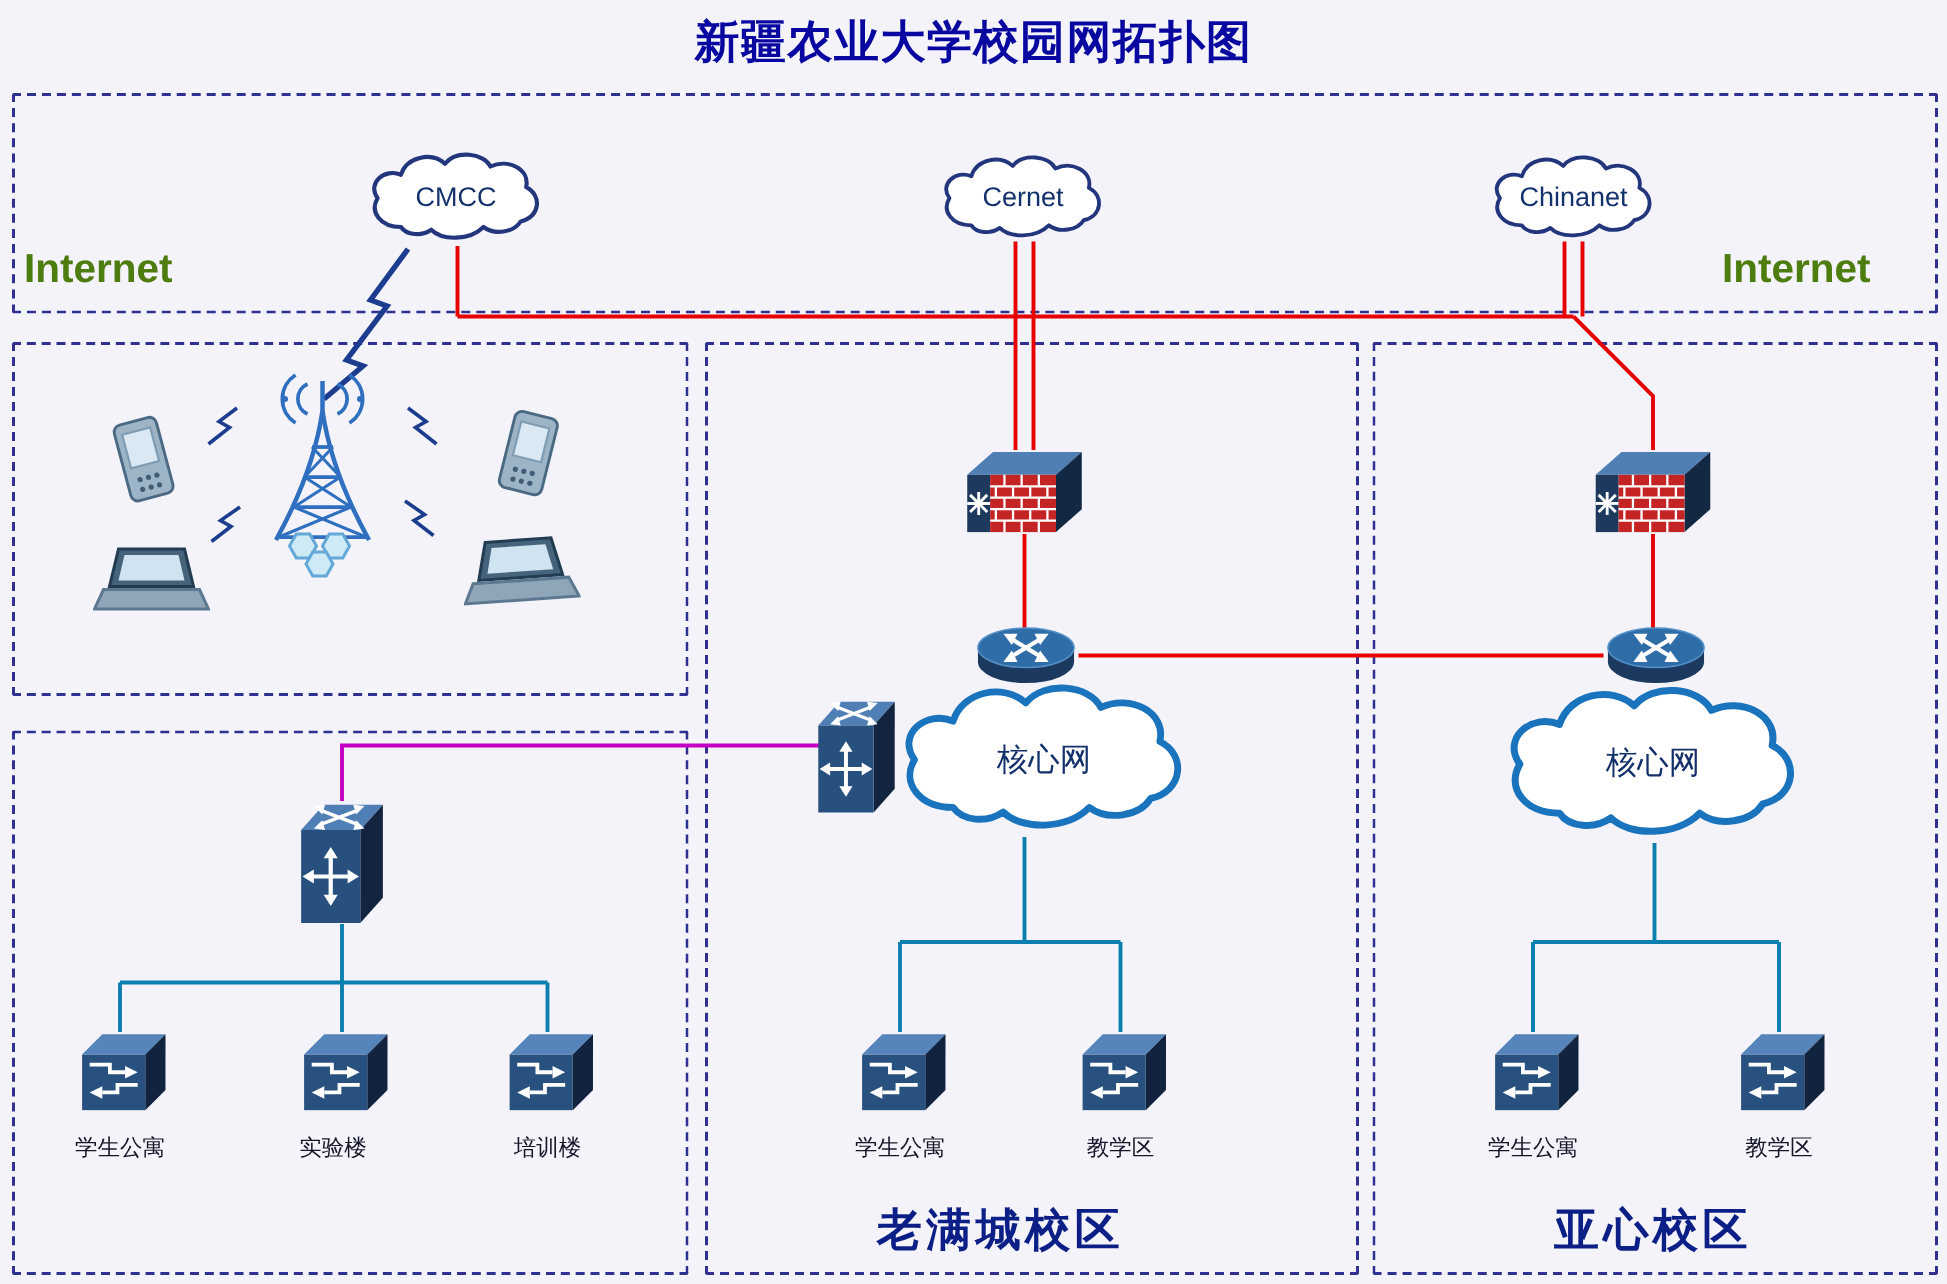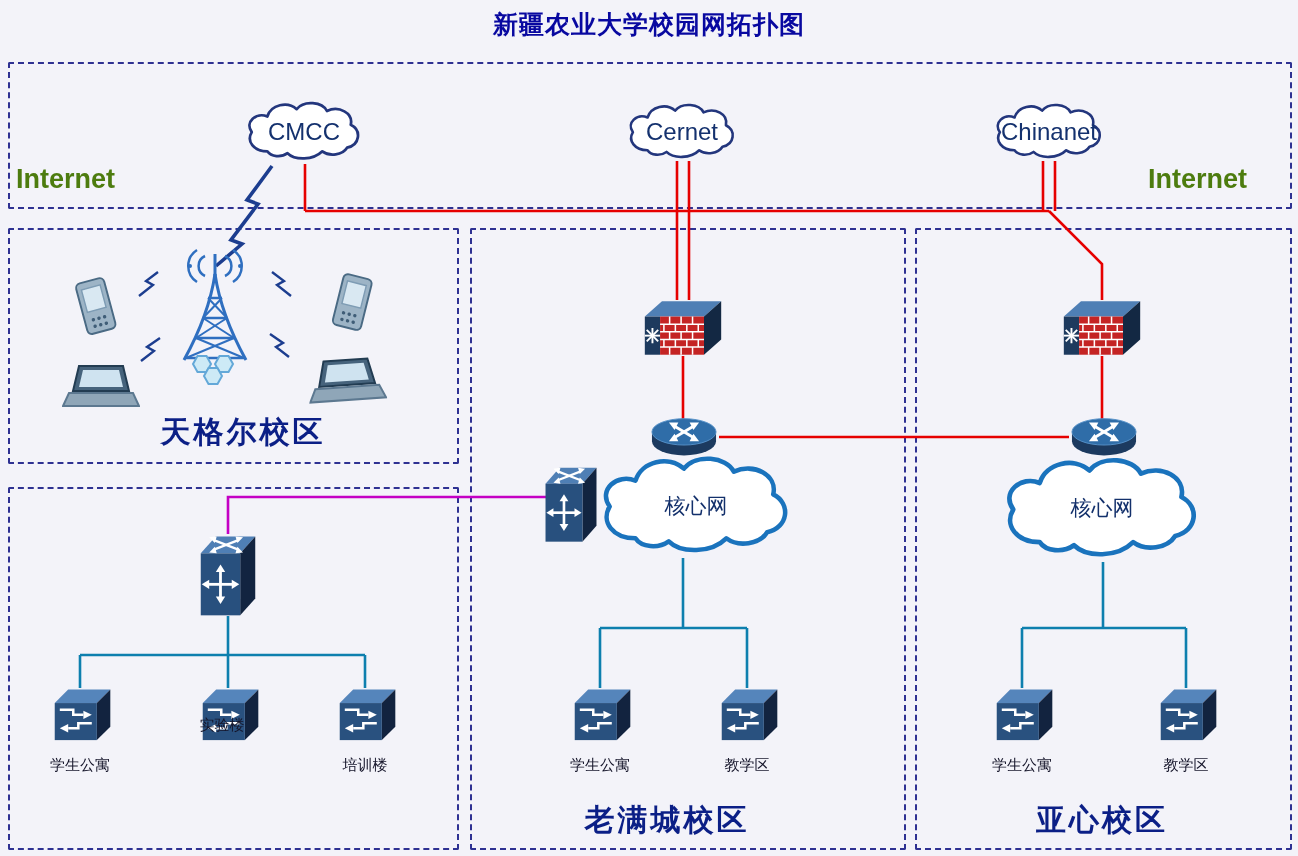--- a/index.html
+++ b/index.html
@@ -1,26 +1,26 @@
 <!DOCTYPE html>
 <html><head>
 <meta charset="utf-8">
 <style>
   html,body{margin:0;padding:0;}
   body{font-family:"Liberation Sans", sans-serif; background:#f3f3f9;}
   #stage{position:relative;width:1298px;height:856px;background:#f3f3f9;overflow:hidden;}
   .abs{position:absolute;}
   .dashed-box{position:absolute;border:2px dashed #2e3192;border-radius:2px;}
   #page-title{position:absolute;top:8px;left:0;width:100%;text-align:center;
-    font-size:25px;font-weight:bold;color:#0808a0;letter-spacing:1px;}
+    font-size:30px;font-weight:bold;color:#0808a0;letter-spacing:1px;}
   .internet-label{position:absolute;font-size:27px;font-weight:bold;color:#4d7c0f;}
   .cloud-box{position:absolute;}
   .cloud-box svg{position:absolute;left:0;top:0;width:100%;height:100%;}
   .cloud-label{position:absolute;left:50%;top:48%;transform:translate(-50%,-50%);
-    font-size:24px;font-weight:500;color:#14316e;white-space:nowrap;}
+    font-size:18px;font-weight:500;color:#14316e;white-space:nowrap;}
   .core-label{font-size:21px;font-weight:normal;color:#13306b;}
   .device-label{position:absolute;width:140px;text-align:center;font-size:15px;color:#15152a;}
   .campus-label{position:absolute;width:280px;text-align:center;font-size:30px;font-weight:bold;
     color:#0b1f86;font-family:"Liberation Serif", serif;letter-spacing:3px;}
   .l-red{stroke:#e60000;stroke-width:2.6;fill:none;}
   .l-magenta{stroke:#c400c4;stroke-width:2.6;fill:none;}
   .l-teal{stroke:#0d7fae;stroke-width:2.6;fill:none;}
   .l-bolt{stroke:#1c3d8f;stroke-width:3.6;fill:none;stroke-linejoin:miter;}
   .l-bolt-sm{stroke:#1c3d8f;stroke-width:2.4;fill:none;}
 </style>
@@ -234,21 +234,20 @@
     </svg>
   <svg class="abs" style="left:334px;top:274px;transform:rotate(14deg);" width="36" height="58" viewBox="0 0 36 60">
       <use href="#sym-phone"></use>
     </svg>
   <svg class="abs" style="left:62px;top:364px;" width="78" height="50" viewBox="0 0 76 50">
       <use href="#sym-laptop"></use>
     </svg>
   <svg class="abs" style="left:308px;top:358px;transform:rotate(-4deg);" width="78" height="50" viewBox="0 0 76 50">
       <use href="#sym-laptop"></use>
     </svg>
-  <div class="campus-label" style="left:103px;top:412px;">天格尔校区</div>
 
   <div class="cloud-box" style="left:590px;top:446px;width:212px;height:124px;color:#1a73bd;">
     <svg viewBox="0 0 140 72">
         <use href="#sym-cloud"></use>
       </svg>
     <span class="cloud-label core-label">核心网</span>
   </div>
   <div class="cloud-box" style="left:993px;top:448px;width:218px;height:126px;color:#1a73bd;">
     <svg viewBox="0 0 140 72">
         <use href="#sym-cloud"></use>
@@ -280,21 +279,21 @@
   <svg class="abs" style="left:48px;top:686px;" width="64" height="56" viewBox="0 0 76 66">
       <use href="#sym-switch"></use>
     </svg>
   <svg class="abs" style="left:196px;top:686px;" width="64" height="56" viewBox="0 0 76 66">
       <use href="#sym-switch"></use>
     </svg>
   <svg class="abs" style="left:333px;top:686px;" width="64" height="56" viewBox="0 0 76 66">
       <use href="#sym-switch"></use>
     </svg>
   <div class="device-label" style="left:10px;top:756px;">学生公寓</div>
-  <div class="device-label" style="left:152px;top:716px;">实验楼</div>
+  <div class="device-label" style="left:152px;top:756px;">实验楼</div>
   <div class="device-label" style="left:295px;top:756px;font-family:Liberation Serif, serif;">培训楼</div>
 
   <svg class="abs" style="left:568px;top:686px;" width="64" height="56" viewBox="0 0 76 66">
       <use href="#sym-switch"></use>
     </svg>
   <svg class="abs" style="left:715px;top:686px;" width="64" height="56" viewBox="0 0 76 66">
       <use href="#sym-switch"></use>
     </svg>
   <div class="device-label" style="left:530px;top:756px;">学生公寓</div>
   <div class="device-label" style="left:677px;top:756px;">教学区</div>

